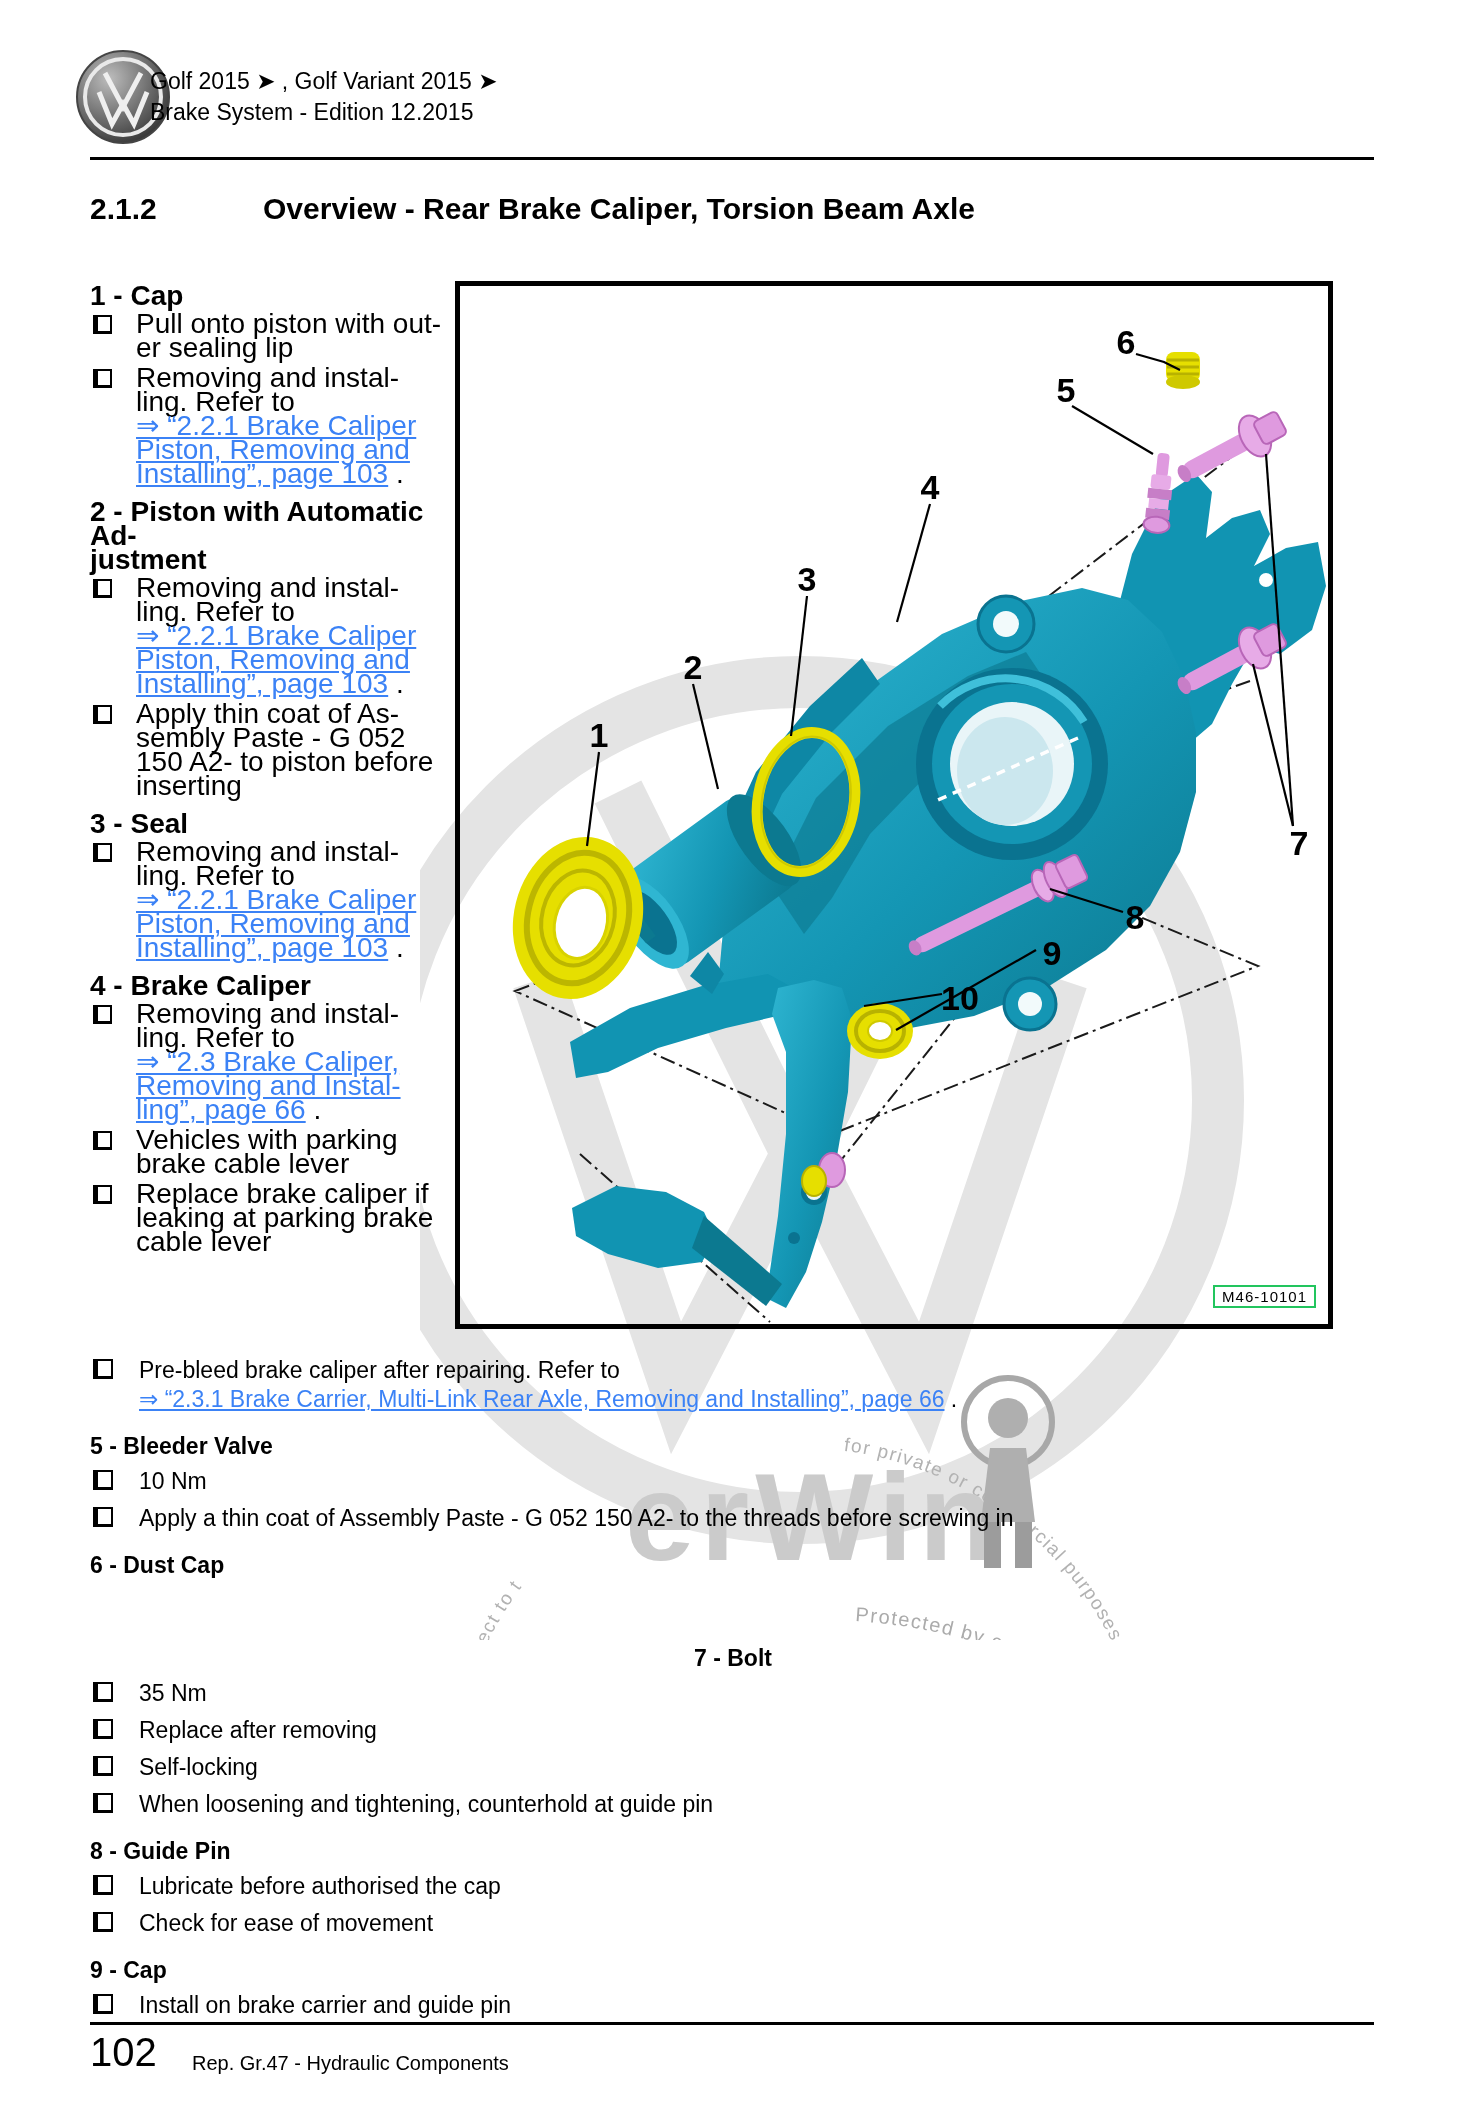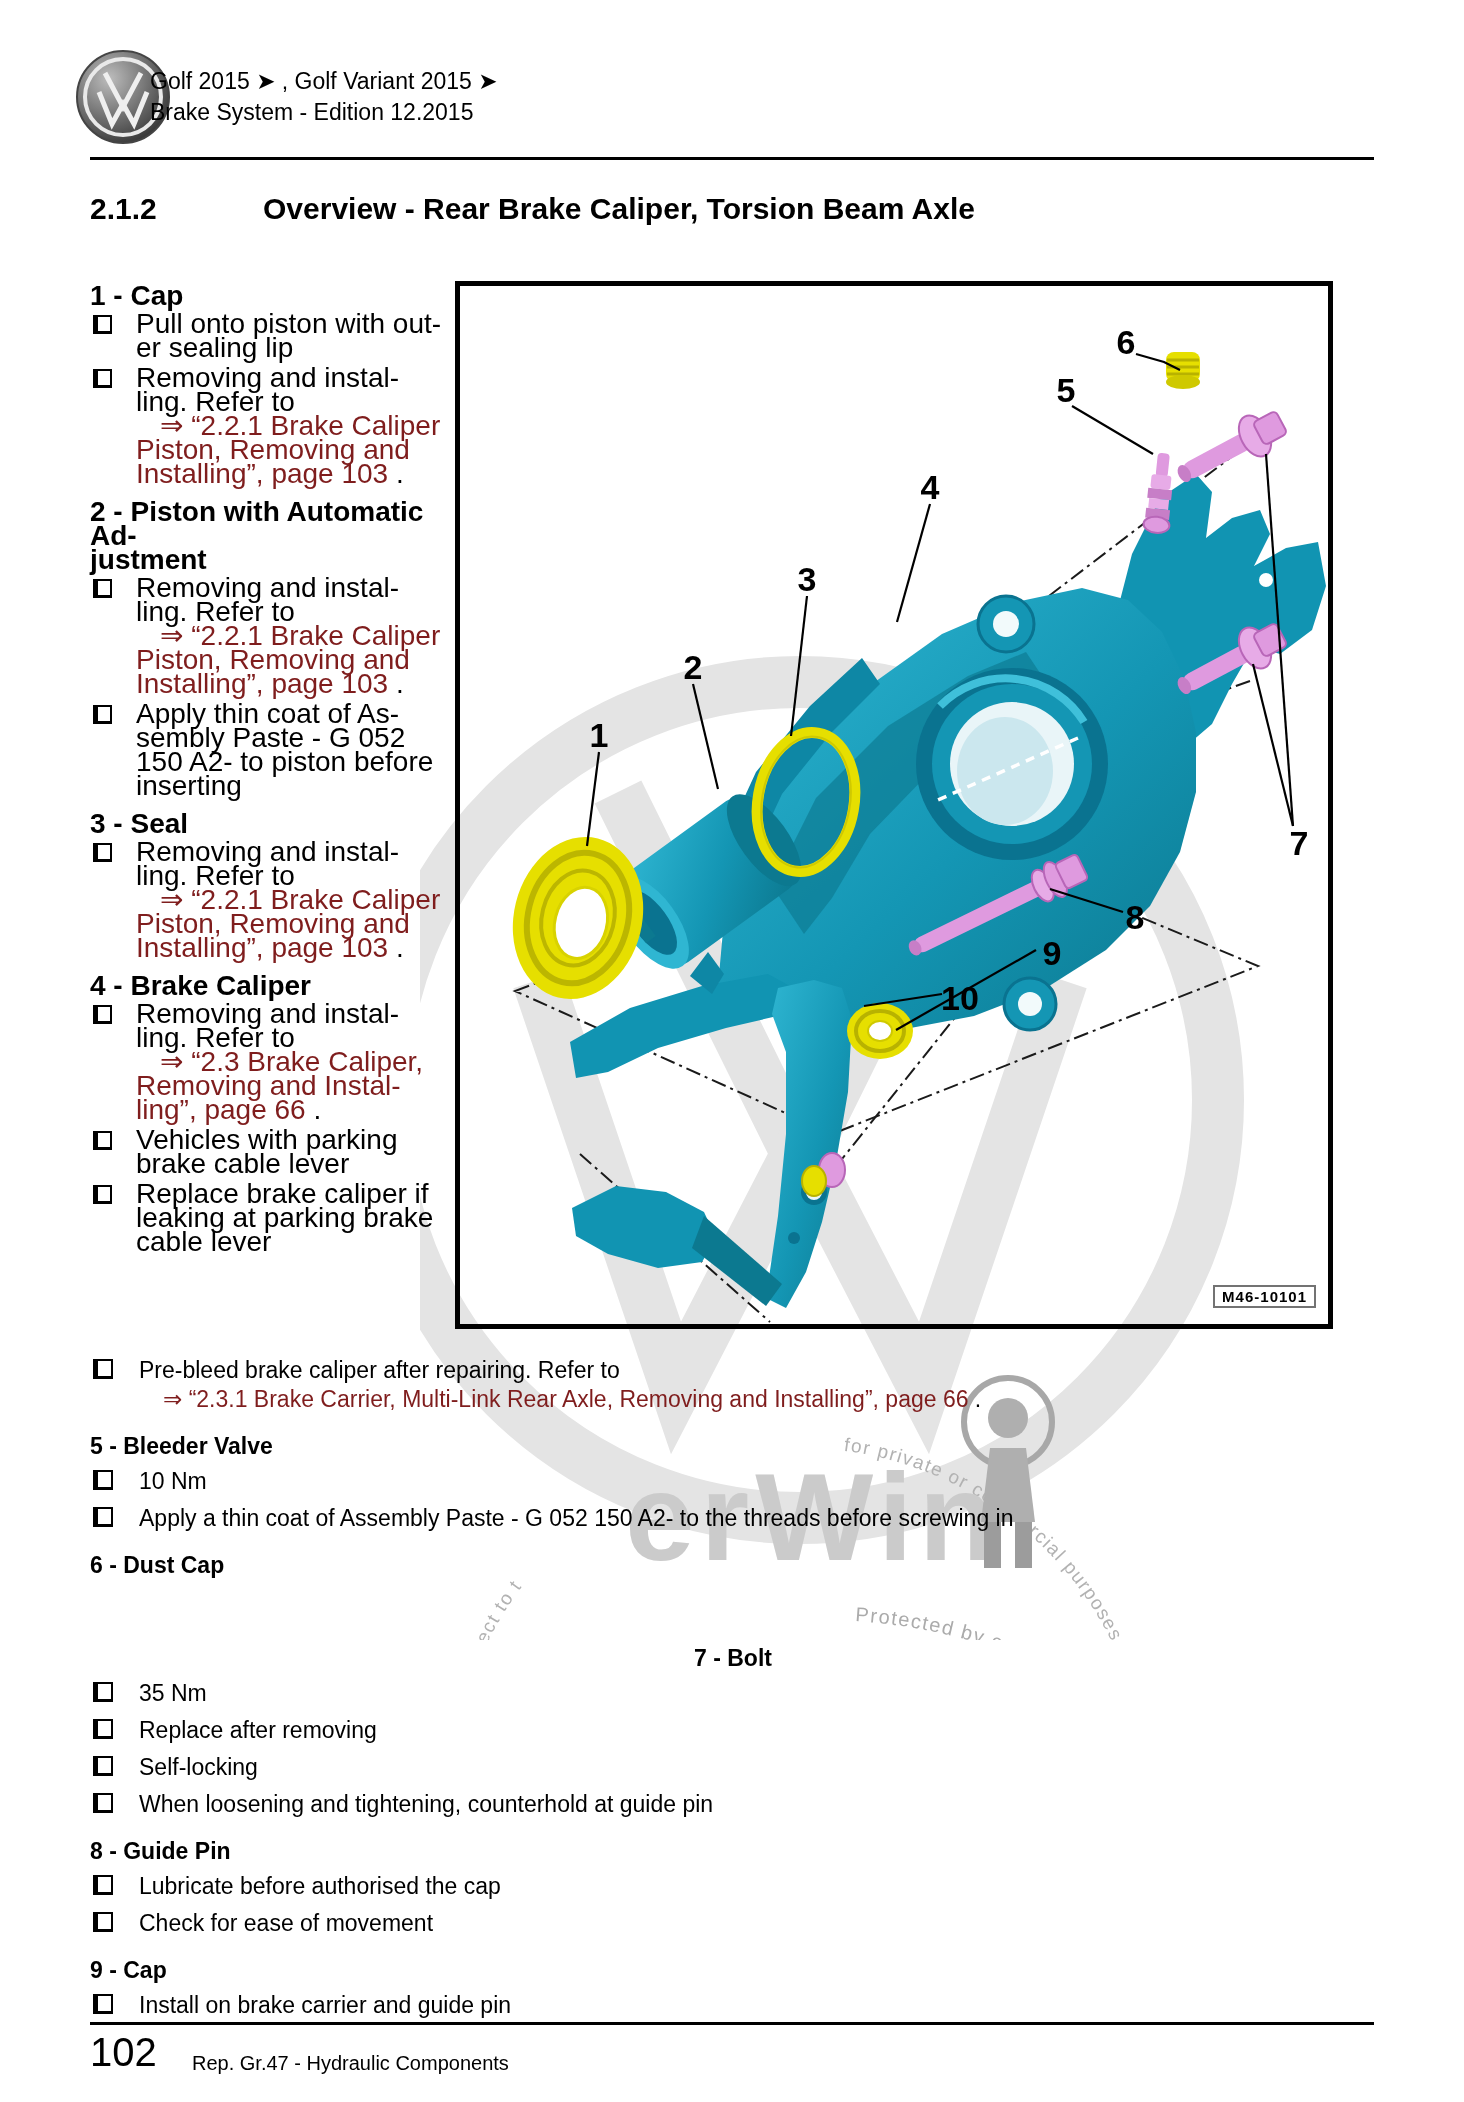--- a/index.html
+++ b/index.html
@@ -19,31 +19,31 @@
   .col-left{position:absolute;left:90px;top:284px;width:372px;font-size:28px;line-height:24px;z-index:2;}
   .col-wide{position:absolute;left:90px;top:1356px;width:1286px;font-size:23px;line-height:29px;z-index:2;}
   .pl-label{font-weight:bold;white-space:pre-line;margin:14px 0 4px 0;}
   .col-left .pl-label:first-child{margin-top:0;}
   .b-row{display:flex;margin:0 0 6px 0;}
   .col-wide .b-row{margin:0 0 8px 0;}
   .b-marker{flex:none;width:12px;height:14px;border:2px solid #000;border-left-width:5px;border-bottom-width:3px;
             margin:3px 24px 0 3px;background:#fff;}
   .col-wide .b-marker{width:13px;height:15px;margin-right:26px;}
   .b-text{white-space:pre-line;flex:1;}
-  .xlink{color:#7f1d1d;cursor:pointer;margin-left:24px;}
+  .xlink{color:#3b82f6;text-decoration:underline;cursor:pointer;}
   .col-wide .pl-label{margin:18px 0 6px 0;}
 
   
   .figure{position:absolute;left:455px;top:281px;width:878px;height:1048px;border:5px solid #000;
           box-sizing:border-box;z-index:1;}
   .parts-svg{position:absolute;left:0;top:0;width:868px;height:1038px;}
   .callout{position:absolute;transform:translate(-50%,-50%);font-size:34px;font-weight:bold;z-index:3;
            font-family:"Liberation Sans",sans-serif;}
-  .fig-badge{position:absolute;right:12px;bottom:16px;border:2px solid #737373;background:#fff;
-             padding:1px 7px;font-size:15px;font-weight:bold;letter-spacing:1px;z-index:4;}
+  .fig-badge{position:absolute;right:12px;bottom:16px;border:2px solid #22c55e;background:#fff;
+             padding:1px 7px;font-size:15px;font-weight:normal;letter-spacing:1px;z-index:4;}
 
   
   .wm{position:absolute;left:420px;top:560px;width:1044px;height:1080px;z-index:0;pointer-events:none;}
 
   
   .ftr-rule{position:absolute;left:90px;top:2022px;width:1284px;height:3px;background:#000;}
   .ftr-num{position:absolute;left:90px;top:2030px;font-size:40px;}
   .ftr-cap{position:absolute;left:192px;top:2052px;font-size:20px;}
 </style>
 </head>

